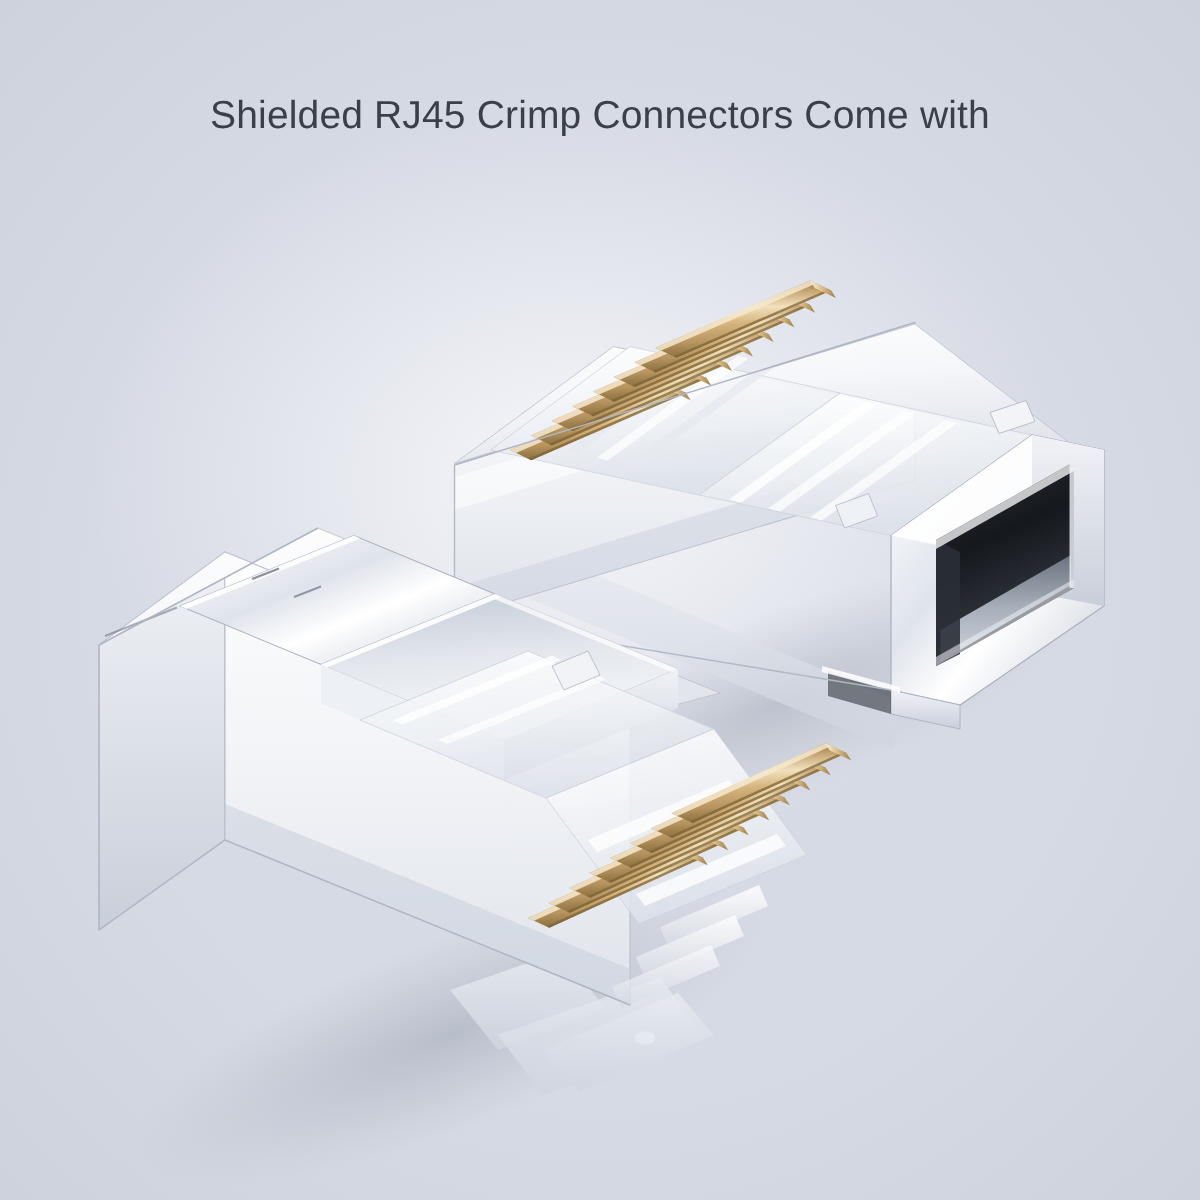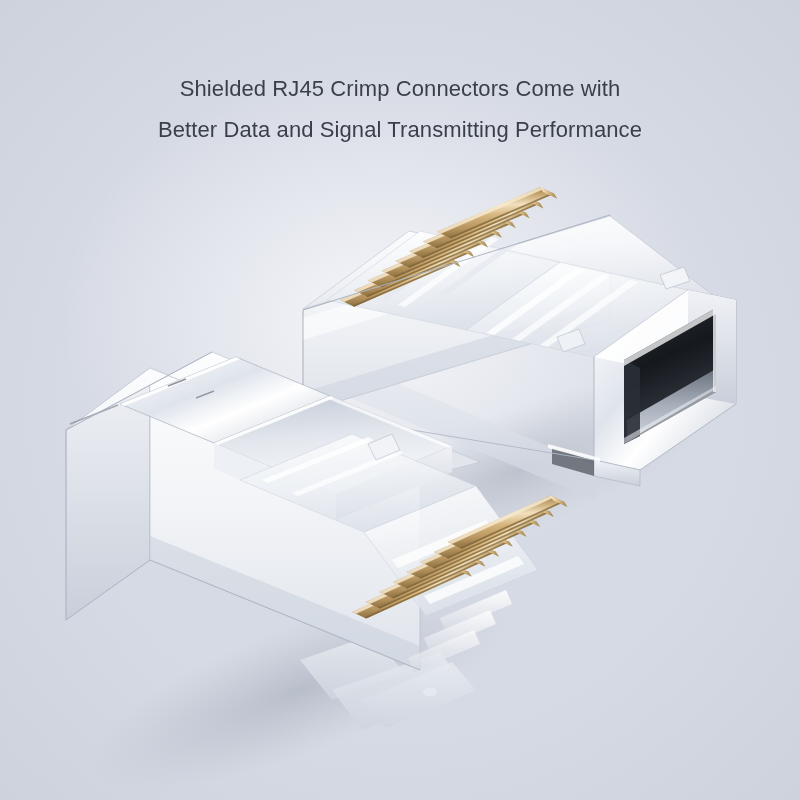--- a/index.html
+++ b/index.html
@@ -35,24 +35,24 @@
     background:
       radial-gradient(ellipse 75% 75% at 50% 50%,
         rgba(0,0,0,0) 55%,
         rgba(120,128,146,0.10) 100%);
   }
   
   .headline {
     position: absolute;
     left: 0;
     right: 0;
-    top: 68px;
+    top: 56px;
     text-align: center;
     color: #3a3f4a;
-    font-size: 22px;
+    font-size: 26px;
     font-weight: 300;
     line-height: 41px;
     letter-spacing: 0.1px;
     white-space: nowrap;
     -webkit-font-smoothing: antialiased;
   }
   .headline .ln { display: block; }
   
   .art {
     position: absolute;
@@ -64,21 +64,20 @@
 <body>
 
 <div id="stage">
 
   <div class="bg-base"></div>
   <div class="bg-glow"></div>
   <div class="bg-vignette"></div>
 
   <div class="headline">
     <span class="ln">Shielded RJ45 Crimp Connectors Come with</span>
-    <span class="ln">Better Data and Signal Transmitting Performance</span>
   </div>
 
   <div class="art">
     <svg viewBox="0 0 800 800" xmlns="http://www.w3.org/2000/svg">
       <defs>
 
         <linearGradient id="gTopFace" x1="0" y1="0" x2="0.35" y2="1">
           <stop offset="0" stop-color="#ffffff"></stop>
           <stop offset="0.5" stop-color="#f6f7fa"></stop>
           <stop offset="1" stop-color="#e2e6ec"></stop>

